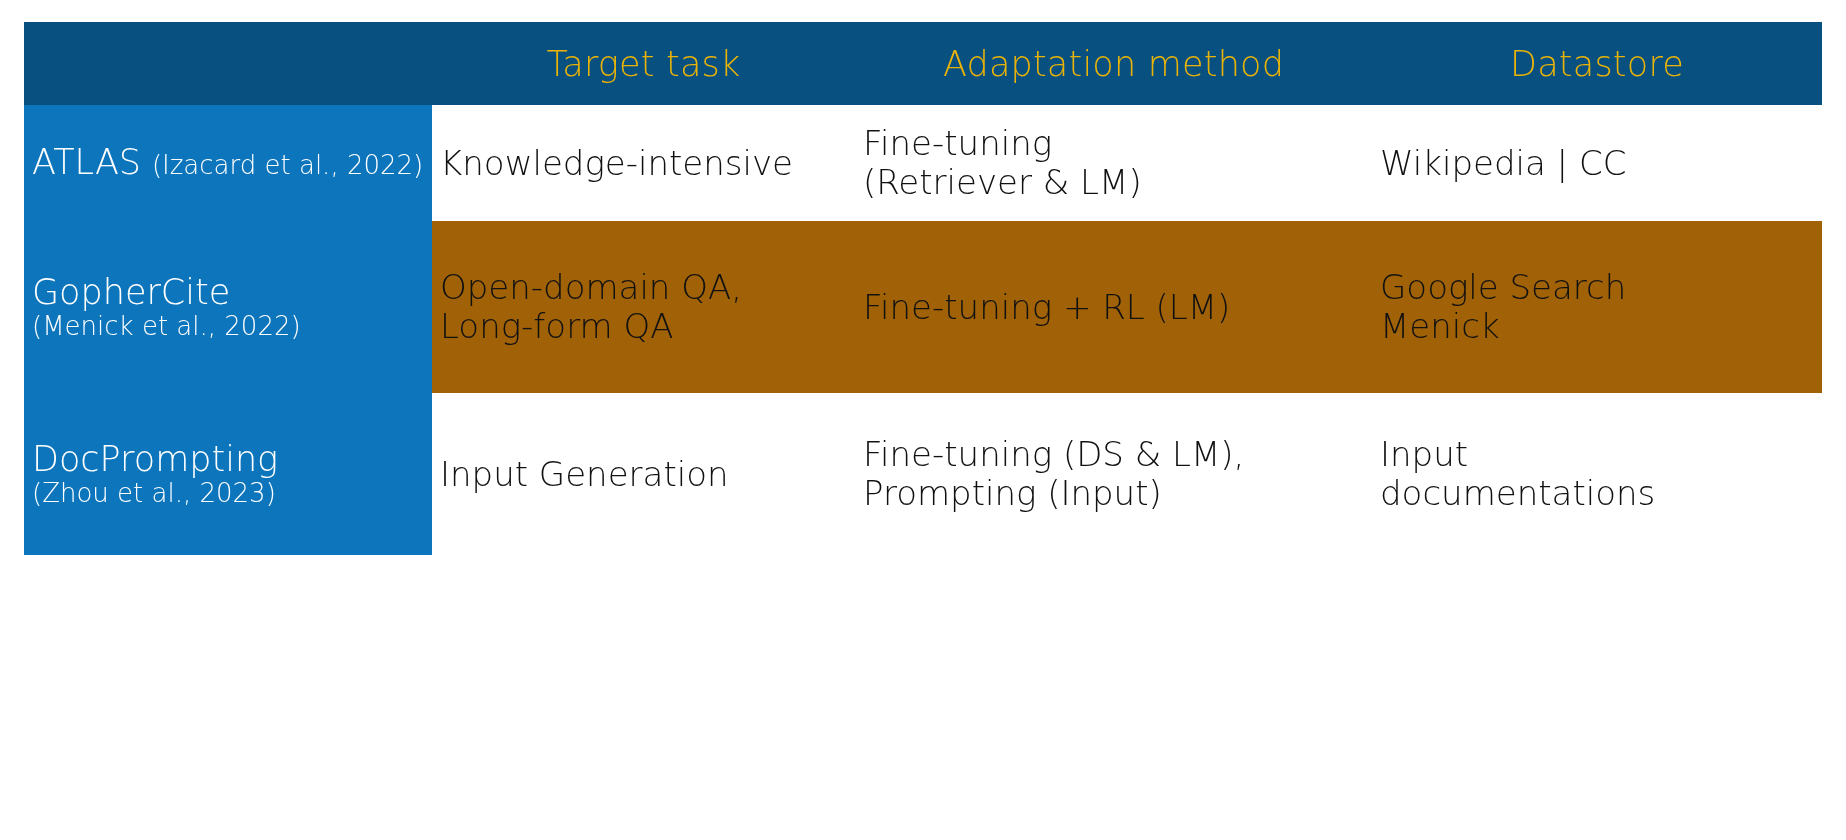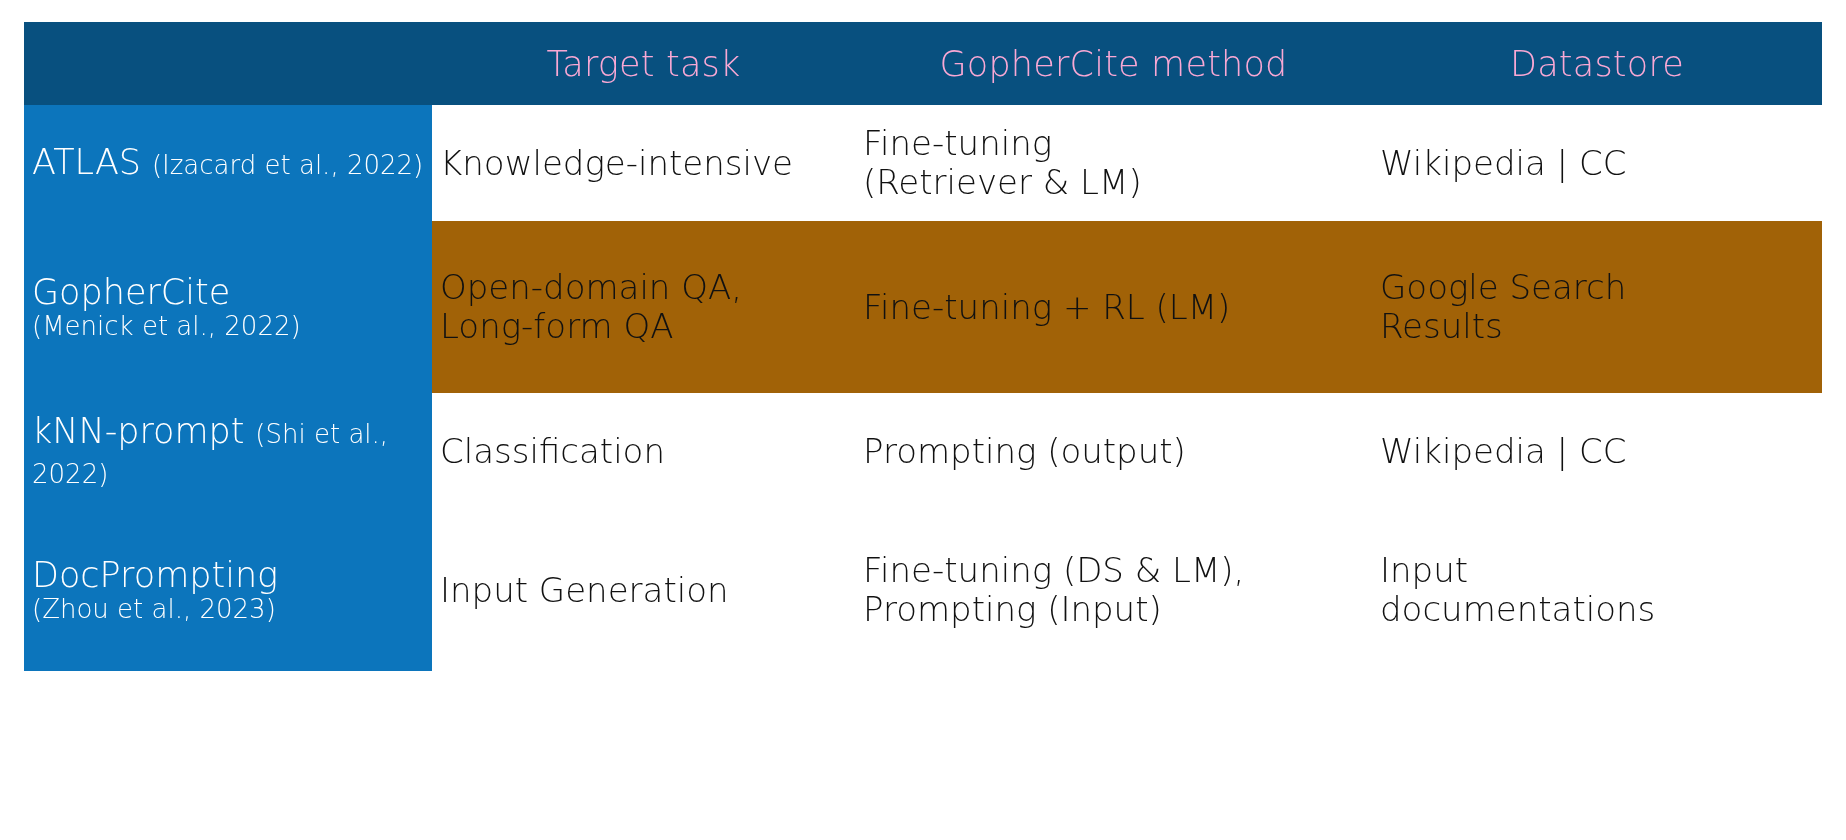--- a/index.html
+++ b/index.html
@@ -24,21 +24,21 @@
     table-layout: fixed;
     width: 1798px;
   }
   table.comp-table col.c0 { width: 408px; }
   table.comp-table col.c1 { width: 423px; }
   table.comp-table col.c2 { width: 517px; }
   table.comp-table col.c3 { width: 450px; }
 
   thead th {
     background: #08507f;
-    color: #f9a8d4;
+    color: #eab308;
     font-weight: 300;
     font-size: 35px;
     padding: 0;
     height: 83px;
     vertical-align: middle;
     text-align: center;
     letter-spacing: 0.2px;
   }
   thead th.blank-head { background: #08507f; }
 
@@ -83,21 +83,21 @@
     <colgroup>
       <col class="c0">
         <col class="c1">
         <col class="c2">
         <col class="c3">
     </colgroup>
     <thead>
       <tr>
         <th class="blank-head"></th>
         <th>Target task</th>
-        <th>GopherCite method</th>
+        <th>Adaptation method</th>
         <th>Datastore</th>
       </tr>
     </thead>
     <tbody>
 
       <tr class="white r1">
         <td class="namecell">
           <span class="mname">ATLAS</span>
           <span class="cite">(Izacard et al., 2022)</span>
         </td>
@@ -120,39 +120,24 @@
         </td>
         <td>
           <span class="line2">Open-domain QA,</span>
           <span class="line2">Long-form QA</span>
         </td>
         <td>
           <span>Fine-tuning + RL (LM)</span>
         </td>
         <td>
           <span class="line2">Google Search</span>
-          <span class="line2">Results</span>
+          <span class="line2">Menick</span>
         </td>
       </tr>
 
-      <tr class="white r3">
-        <td class="namecell">
-          <span class="mname">kNN-prompt</span>
-          <span class="cite">(Shi et al., 2022)</span>
-        </td>
-        <td>
-          <span>Classification</span>
-        </td>
-        <td>
-          <span>Prompting (output)</span>
-        </td>
-        <td>
-          <span>Wikipedia | CC</span>
-        </td>
-      </tr>
 
 
       <tr class="white r5">
         <td class="namecell">
           <span class="mname line2">DocPrompting</span>
           <span class="cite line2">(Zhou et al., 2023)</span>
         </td>
         <td>
           <span>Input Generation</span>
         </td>

